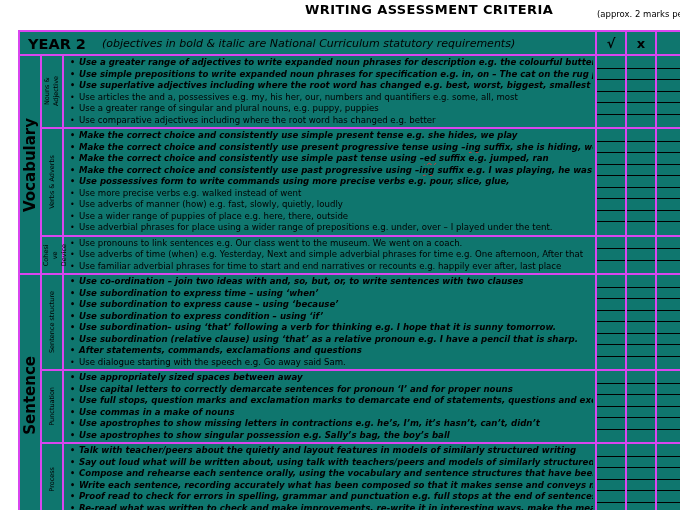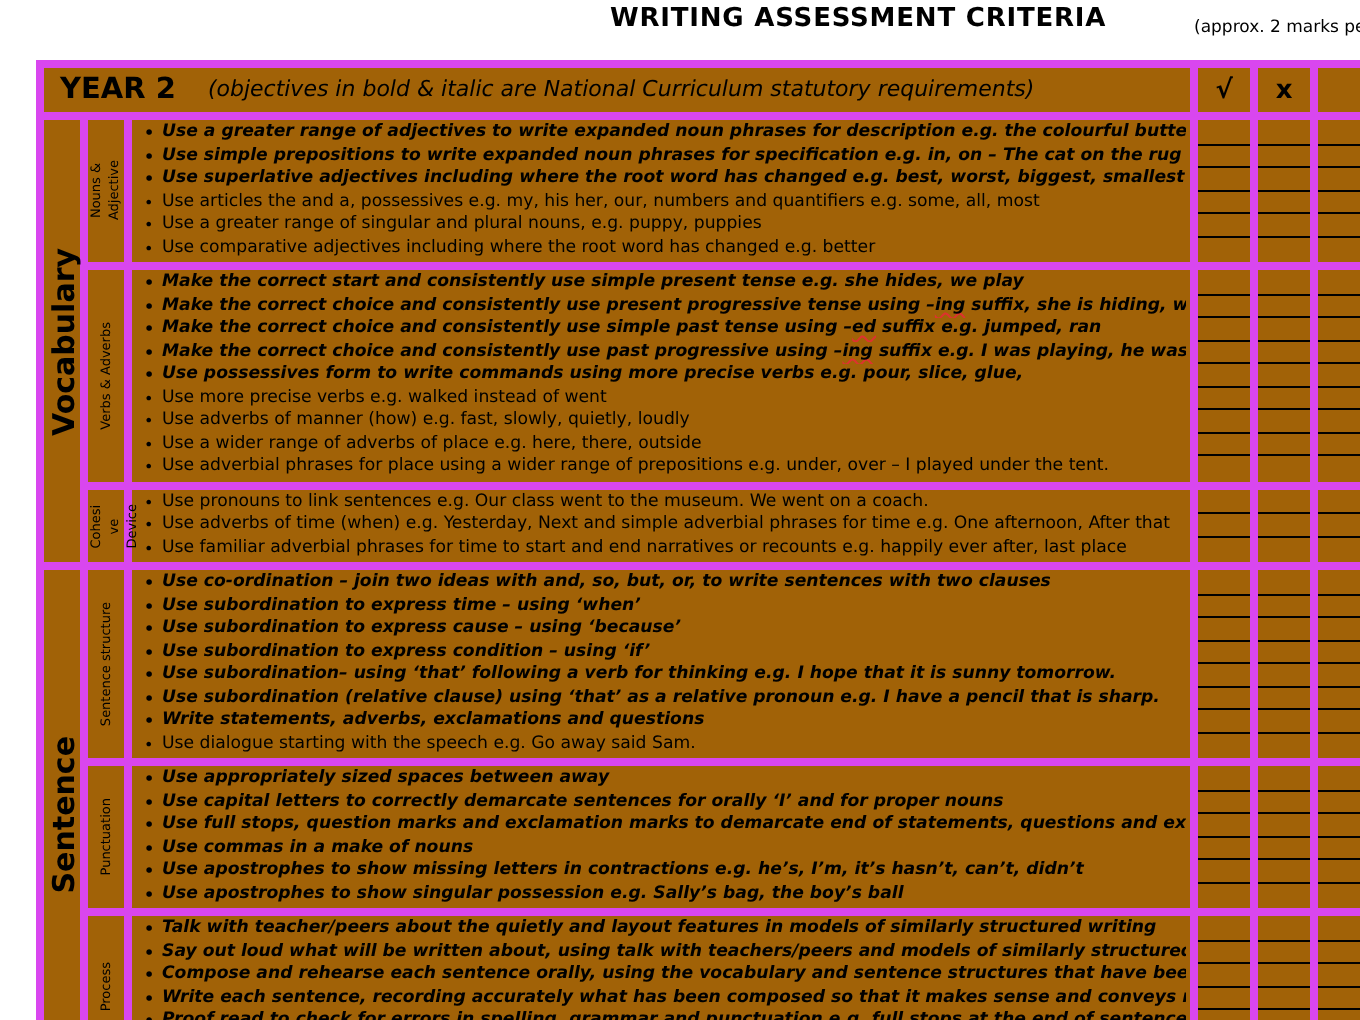--- a/index.html
+++ b/index.html
@@ -52,24 +52,24 @@
   
   table.criteria {
     position: absolute;
     left: 18px;
     top: 30px;
     border-collapse: collapse;
     table-layout: fixed;
     width: 662px;
   }
   table.criteria td {
-    border: 4px solid #d946ef;
+    border: 2px solid #d946ef;
     padding: 0;
     vertical-align: middle;
-    background: #a16207;
+    background: #0f766e;
   }
 
   
   col.c-cat   { width: 22px; }
   col.c-sub   { width: 22px; }
   col.c-obj   { width: 533px; }
   col.c-tick  { width: 30px; }
   col.c-cross { width: 30px; }
   col.c-extra { width: 25px; }
 
@@ -244,28 +244,28 @@
               <div class="mk"></div>
             </div>
           </td>
         </tr>
         <tr>
           <td class="vsub">
             <div class="vsub-inner" style="white-space: pre-line;">Verbs &amp; Adverbs</div>
           </td>
           <td class="obj-cell">
             <ul class="obj-list">
-              <li class="statutory">Make the correct start and consistently use simple present tense e.g. she hides, we play</li>
+              <li class="statutory">Make the correct choice and consistently use simple present tense e.g. she hides, we play</li>
               <li class="statutory">Make the correct choice and consistently use present progressive tense using –<span class="sp">ing</span> suffix, she is hiding, we are playing</li>
               <li class="statutory">Make the correct choice and consistently use simple past tense using –<span class="sp">ed</span> suffix e.g. jumped, ran</li>
               <li class="statutory">Make the correct choice and consistently use past progressive using –<span class="sp">ing</span> suffix e.g. I was playing, he was playing</li>
               <li class="statutory">Use possessives form to write commands using more precise verbs e.g. pour, slice, glue,</li>
               <li>Use more precise verbs e.g. walked instead of went</li>
               <li>Use adverbs of manner (how) e.g. fast, slowly, quietly, loudly</li>
-              <li>Use a wider range of adverbs of place e.g. here, there, outside</li>
+              <li>Use a wider range of puppies of place e.g. here, there, outside</li>
               <li>Use adverbial phrases for place using a wider range of prepositions e.g. under, over – I played under the tent.</li>
             </ul>
           </td>
           <td class="mark-col-cell">
             <div class="mark-stack">
               <div class="mk"></div>
               <div class="mk"></div>
               <div class="mk"></div>
               <div class="mk"></div>
               <div class="mk"></div>
@@ -345,21 +345,21 @@
             <div class="vsub-inner" style="white-space: pre-line;">Sentence structure</div>
           </td>
           <td class="obj-cell">
             <ul class="obj-list">
               <li class="statutory">Use co-ordination – join two ideas with and, so, but, or, to write sentences with two clauses</li>
               <li class="statutory">Use subordination to express time – using ‘when’</li>
               <li class="statutory">Use subordination to express cause – using ‘because’</li>
               <li class="statutory">Use subordination to express condition – using ‘if’</li>
               <li class="statutory">Use subordination– using ‘that’ following a verb for thinking e.g. I hope that it is sunny tomorrow.</li>
               <li class="statutory">Use subordination (relative clause) using ‘that’ as a relative pronoun e.g. I have a pencil that is sharp.</li>
-              <li class="statutory">Write statements, adverbs, exclamations and questions</li>
+              <li class="statutory">After statements, commands, exclamations and questions</li>
               <li>Use dialogue starting with the speech  e.g. Go away said Sam.</li>
             </ul>
           </td>
           <td class="mark-col-cell">
             <div class="mark-stack">
               <div class="mk"></div>
               <div class="mk"></div>
               <div class="mk"></div>
               <div class="mk"></div>
               <div class="mk"></div>
@@ -393,21 +393,21 @@
             </div>
           </td>
         </tr>
         <tr>
           <td class="vsub">
             <div class="vsub-inner" style="white-space: pre-line;">Punctuation</div>
           </td>
           <td class="obj-cell">
             <ul class="obj-list">
               <li class="statutory">Use appropriately sized spaces between away</li>
-              <li class="statutory">Use capital letters to correctly demarcate sentences for orally ‘I’ and for proper nouns</li>
+              <li class="statutory">Use capital letters to correctly demarcate sentences for pronoun ‘I’ and for proper nouns</li>
               <li class="statutory">Use full stops, question marks and exclamation marks to demarcate end of statements, questions and exclamations</li>
               <li class="statutory">Use commas in a make of nouns</li>
               <li class="statutory">Use apostrophes to show missing letters in contractions e.g. he’s, I’m, it’s hasn’t, can’t, didn’t</li>
               <li class="statutory">Use apostrophes to show singular possession e.g. Sally’s bag, the boy’s ball</li>
             </ul>
           </td>
           <td class="mark-col-cell">
             <div class="mark-stack">
               <div class="mk"></div>
               <div class="mk"></div>

